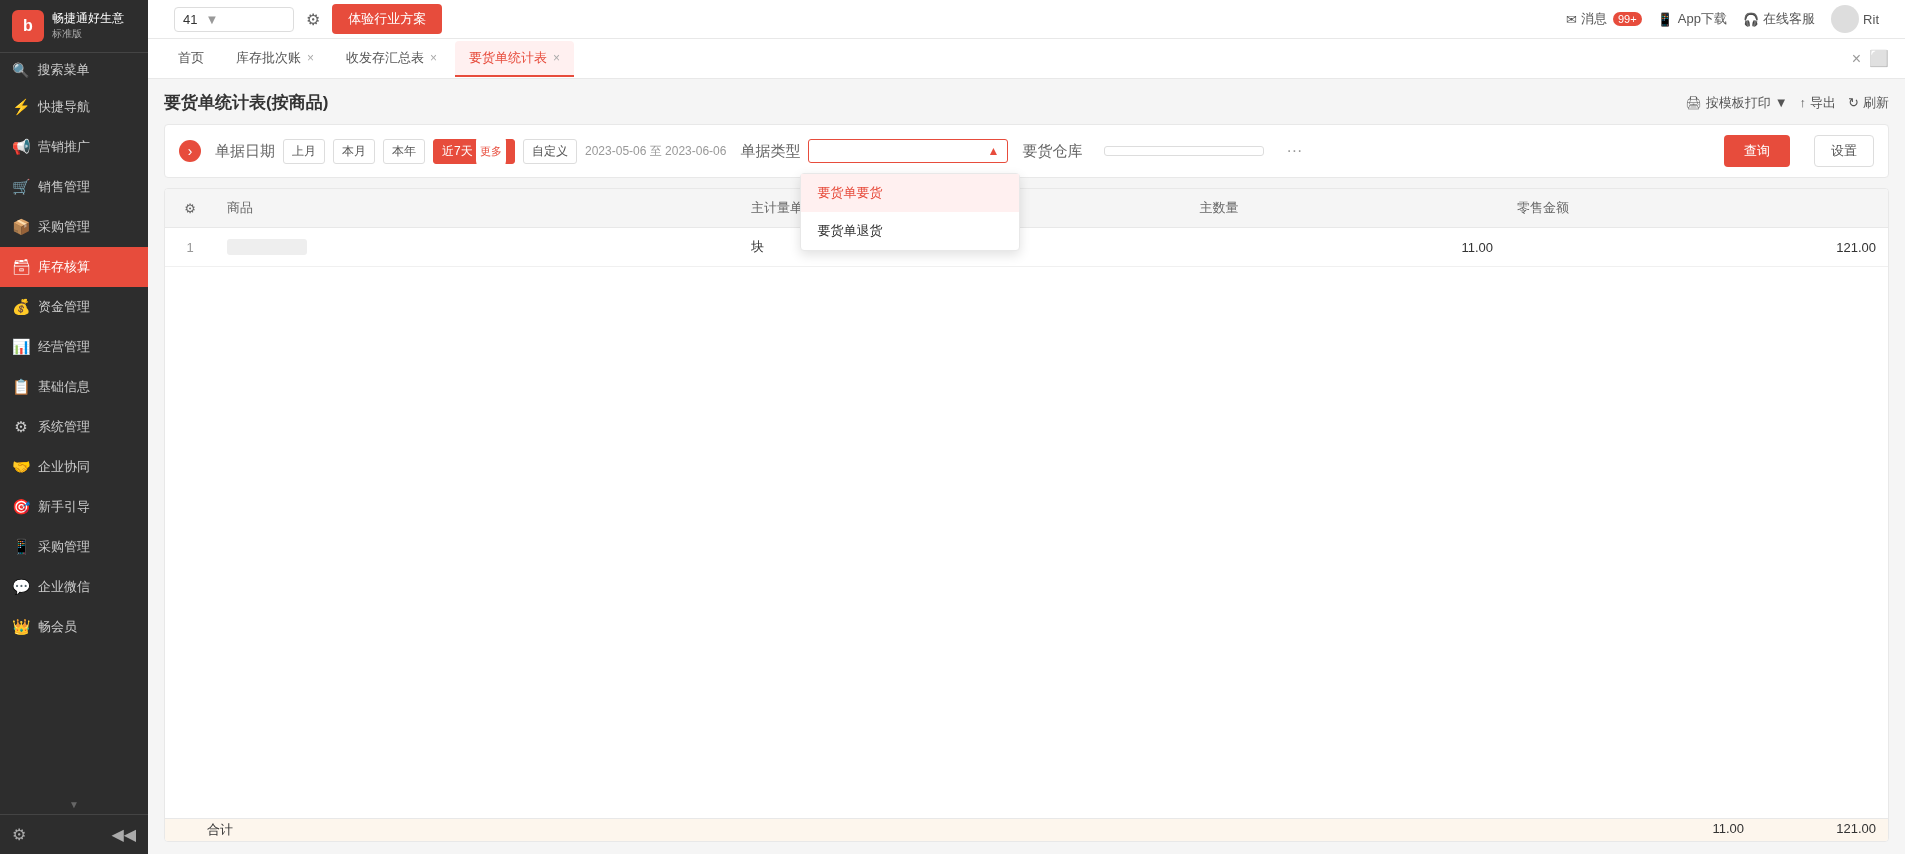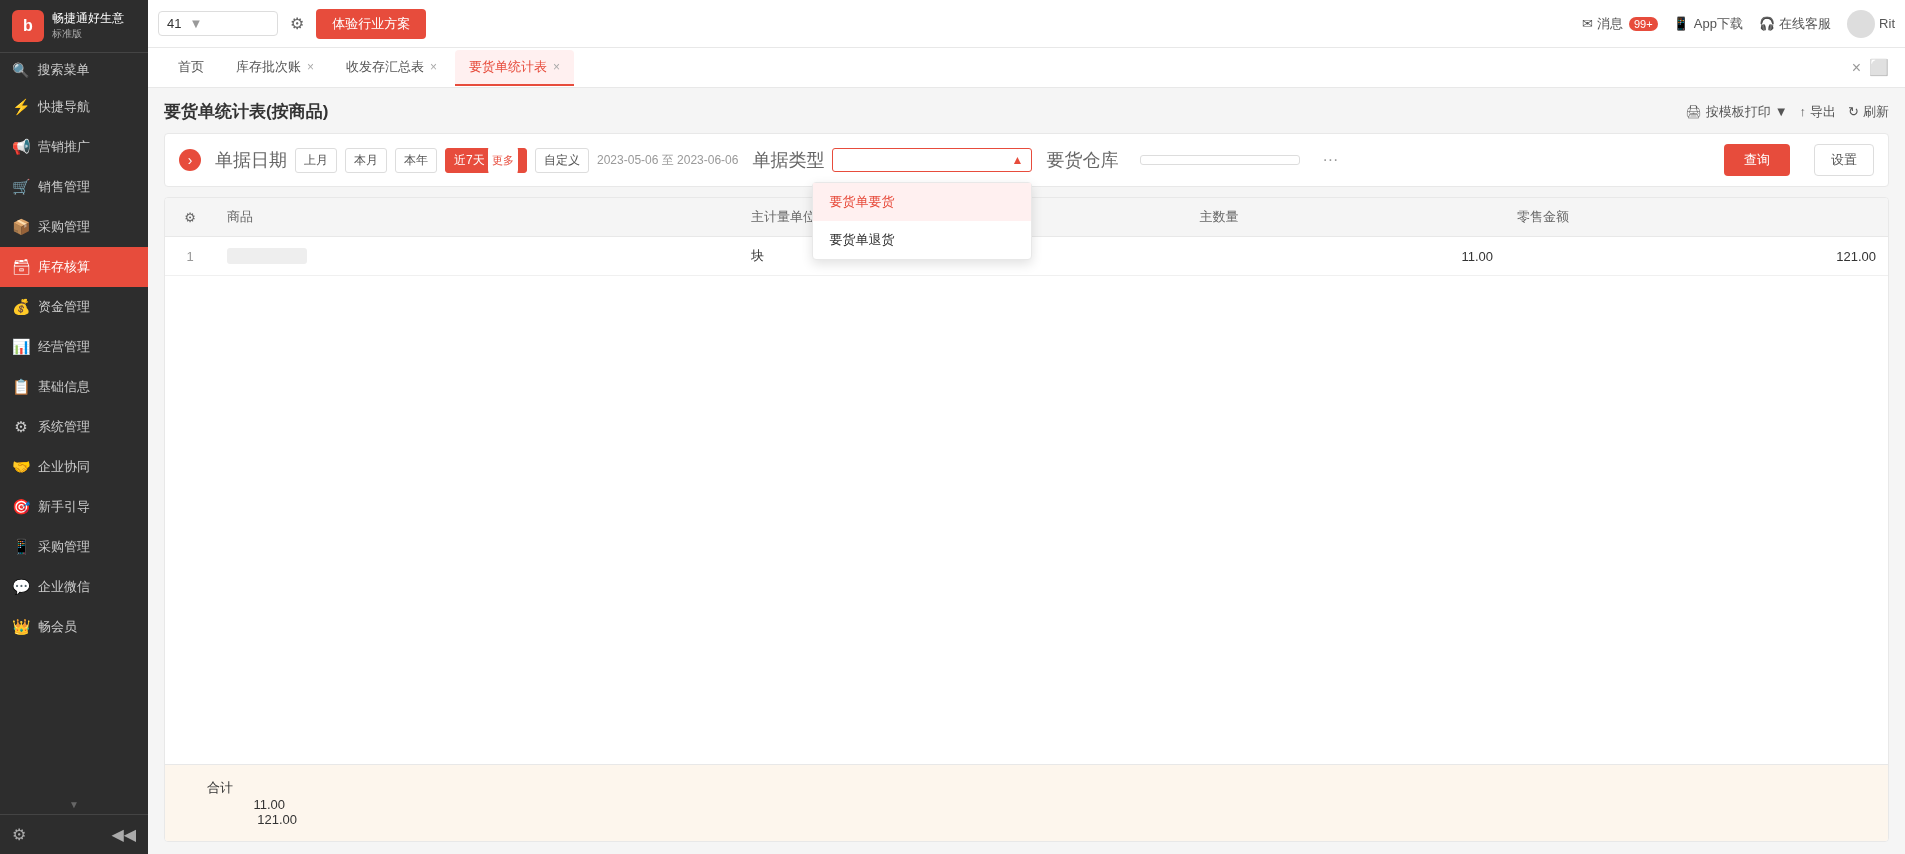--- a/index.html
+++ b/index.html
@@ -79,24 +79,24 @@
     .main {
       flex: 1;
       display: flex;
       flex-direction: column;
       overflow: hidden;
     }
 
     
     .topbar {
       background: #fff;
-      height: 48px;
-      display: flex;
-      align-items: center;
-      padding: 0 10px;
+      height: 39px;
+      display: flex;
+      align-items: center;
+      padding: 0 26px;
       border-bottom: 1px solid #e8e8e8;
       justify-content: space-between;
       flex-shrink: 0;
     }
     .topbar-left { display: flex; align-items: center; gap: 12px; }
     .topbar-selector {
       display: flex;
       align-items: center;
       border: 1px solid #ddd;
       border-radius: 4px;
@@ -202,21 +202,21 @@
       width: 22px;
       height: 22px;
       display: flex;
       align-items: center;
       justify-content: center;
       cursor: pointer;
       font-size: 14px;
       flex-shrink: 0;
     }
     .filter-group { display: flex; align-items: center; gap: 8px; }
-    .filter-label { color: #666; font-size: 18px; white-space: nowrap; }
+    .filter-label { color: #666; font-size: 15px; white-space: nowrap; }
     .date-btns { display: flex; align-items: center; gap: 8px; }
     .date-btn {
       padding: 3px 8px;
       border: 1px solid #ddd;
       border-radius: 3px;
       cursor: pointer;
       font-size: 12px;
       color: #555;
       background: #fff;
     }
@@ -337,25 +337,24 @@
     }
     td:first-child { text-align: center; color: #999; }
     .td-product { display: flex; align-items: center; gap: 8px; }
     .product-placeholder { width: 80px; height: 16px; background: #eee; border-radius: 3px; }
     .text-right { text-align: right; }
 
     
     .table-footer {
       background: #fdf6ed;
       border-top: 1px solid #e8e8e8;
-      padding: 14px 12px;
+      padding: 2px 12px;
       display: flex;
       font-size: 13px;
       color: #333;
-      flex-direction: column;
     }
     .footer-label { width: 200px; padding-left: 30px; }
     .footer-spacer { flex: 1; }
     .footer-val1 { width: 120px; text-align: right; padding-right: 12px; }
     .footer-val2 { width: 120px; text-align: right; }
 
     
     .sidebar-scroll-indicator {
       display: flex;
       justify-content: center;

